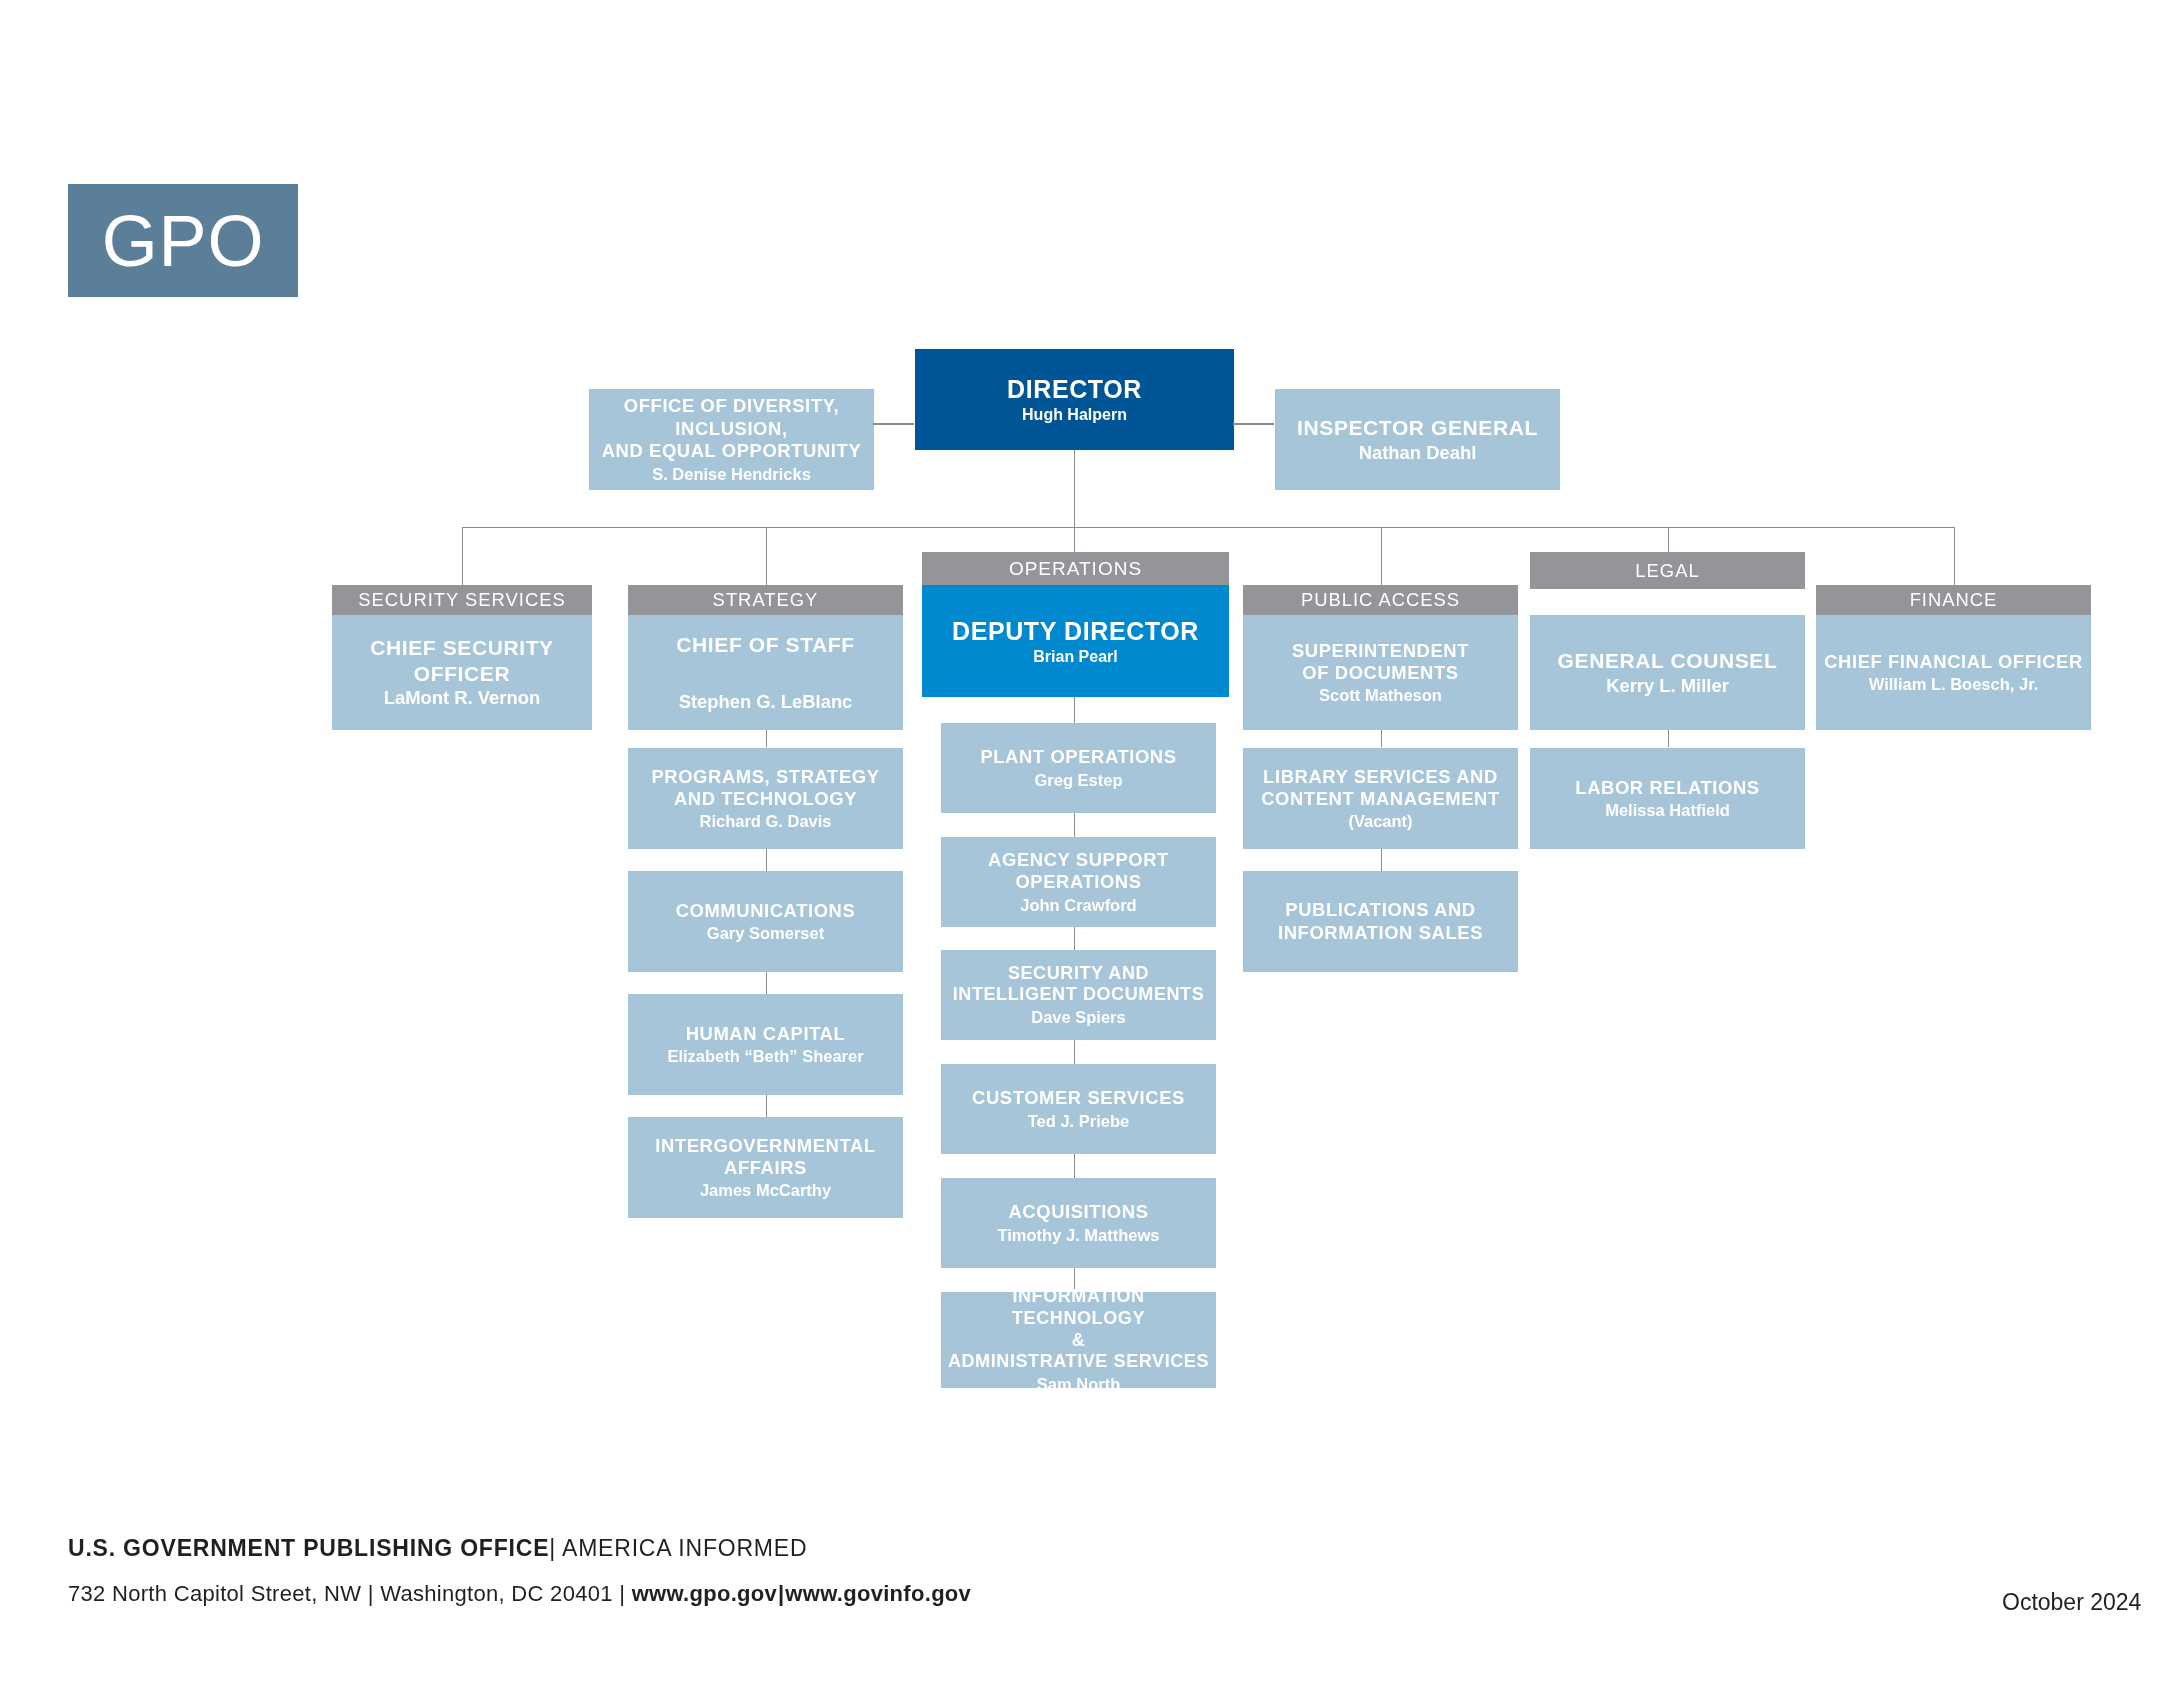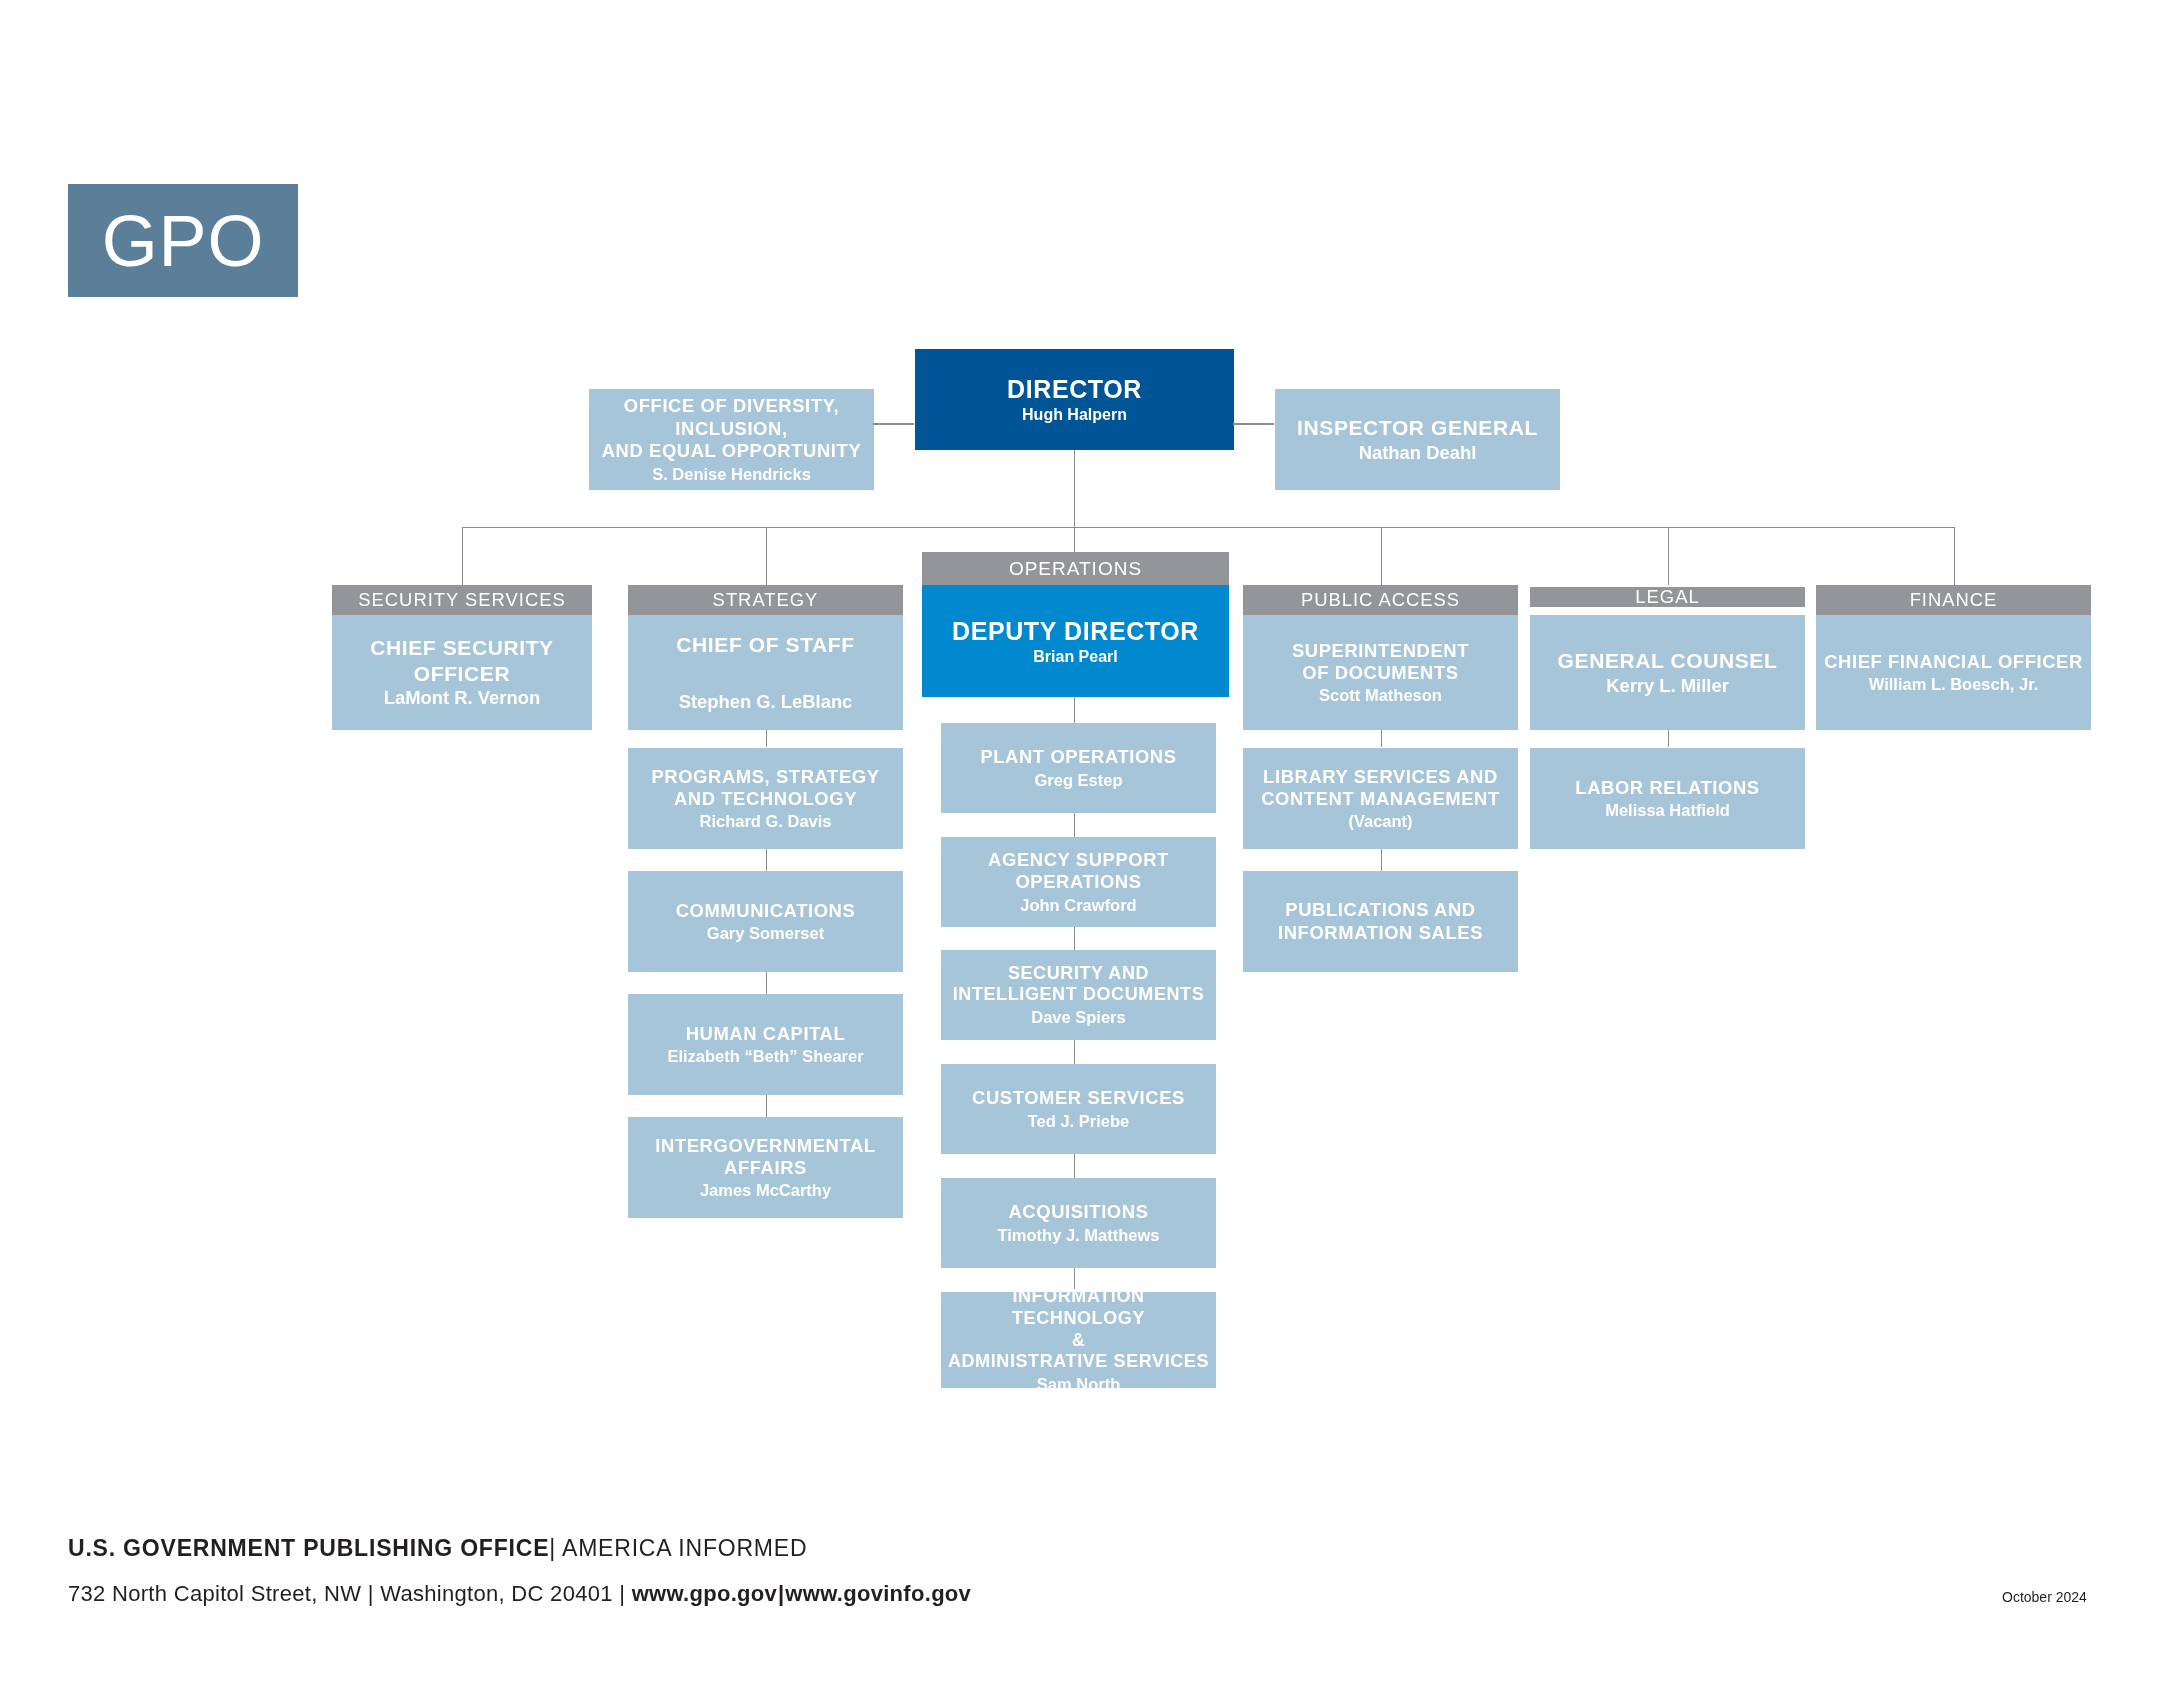--- a/index.html
+++ b/index.html
@@ -128,21 +128,21 @@
     letter-spacing: 0.3px;
     color: #231f20;
     white-space: nowrap;
   }
   .footer-line2 .bold { font-weight: bold; }
 
   .footer-date {
     position: absolute;
     left: 2002px;
     top: 1589px;
-    font-size: 14px;
+    font-size: 23px;
     color: #231f20;
     white-space: nowrap;
   }
 
   .sep { padding: 0 0.9px; }
 </style>
 </head>
 <body>
 
 <div id="page">
@@ -297,21 +297,21 @@
   </div>
 
   <div class="ln ln-v" style="left:1381px; top:849px; width:0.9px; height:22px;"></div>
   <div class="box light s-title-20" style="left:1243px; top:871px; width:275px; height:101px;">
     <div class="title">
       <span>PUBLICATIONS AND</span><br>
       <span>INFORMATION SALES</span>
     </div>
   </div>
 
-  <div class="colhead" style="left:1530px; top:587px; width:275px; height:20px;">LEGAL</div>
+  <div class="colhead" style="left:1530px; top:552px; width:275px; height:37px;">LEGAL</div>
   <div class="box light s-title-22" style="left:1530px; top:615px; width:275px; height:115px;">
     <div class="title">GENERAL COUNSEL</div>
     <div class="person">Kerry L. Miller</div>
   </div>
 
   <div class="ln ln-v" style="left:1668px; top:730px; width:0.9px; height:17.4px;"></div>
   <div class="box light s-title-20" style="left:1530px; top:748px; width:275px; height:101px;">
     <div class="title">LABOR RELATIONS</div>
     <div class="person">Melissa Hatfield</div>
   </div>

